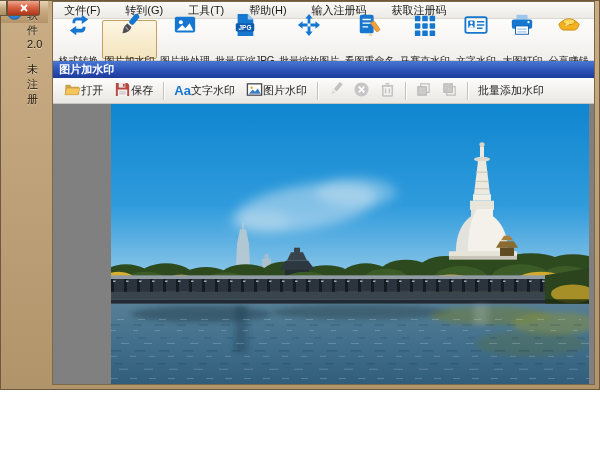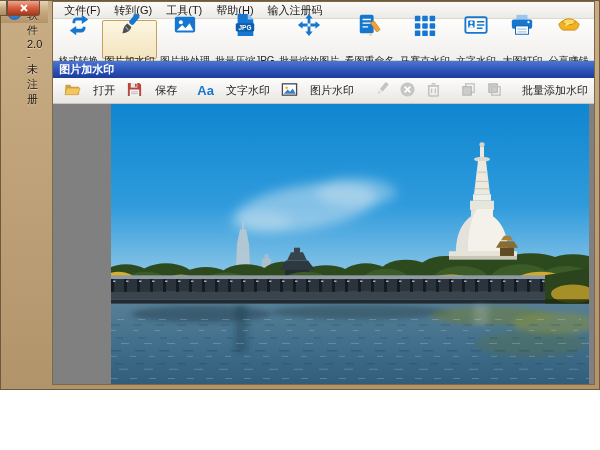--- a/index.html
+++ b/index.html
@@ -20,21 +20,21 @@
           background:linear-gradient(#efe3cb,#c6ab82 48%,#ab8d61); }
   .wbtn.min { border-radius:0 0 0 3px; }
   .wbtn.close { width:33px; border-radius:0 0 3px 0;
           background:linear-gradient(#f0a68f,#d4603f 48%,#aa3518); }
   .wbtn svg { width:10px; height:10px; }
 
   
   .frame { flex:1; margin:0 4px 4px; display:flex; flex-direction:column;
            border:1px solid #7d6848; overflow:hidden; background:#fff; }
 
-  .menubar { height:17px; flex:0 0 17px; display:flex; align-items:center; gap:0;
+  .menubar { height:17px; flex:0 0 17px; display:flex; align-items:center; gap:11px;
              padding:0 4px; background:linear-gradient(#fbfaf8,#eceae5);
              border-bottom:1px solid #dcd8d0; }
   .menu-item { font-size:11px; color:#1a1a1a; padding:1px 7px; cursor:default; white-space:nowrap; }
 
   .toolbar { height:42px; flex:0 0 42px; display:flex; align-items:stretch;
              padding:1px 2px; background:linear-gradient(#fdfdfc,#f1efec);
              border-bottom:1px solid #d5d1c9; }
   .tb { display:flex; flex-direction:column; align-items:center; justify-content:center;
         gap:14px; border:1px solid transparent; background:none; padding:1px 4px 0;
         min-width:44px; cursor:pointer; }
@@ -43,21 +43,21 @@
   .tb.selected { background:linear-gradient(#fdf6e3,#f3e4bd); border:1px solid #c3a261; border-radius:2px; }
   .spacer { flex:1; }
 
   .section-header { height:17px; flex:0 0 17px; display:flex; align-items:center; padding:0 6px;
              background:linear-gradient(#4a77d4,#2a4fb4 60%,#1c3c9c);
              color:#fff; font-size:11px; font-weight:bold; }
 
   .toolbar2 { height:26px; flex:0 0 26px; display:flex; align-items:center; gap:1px;
               padding:0 6px; background:linear-gradient(#fcfcfb,#e9e7e3);
               border-bottom:1px solid #c9c5be; }
-  .t2 { display:flex; align-items:center; gap:12px; font-size:11px; color:#222;
+  .t2 { display:flex; align-items:center; gap:0; font-size:11px; color:#222;
         background:none; border:1px solid transparent; padding:2px 4px; cursor:pointer;
         white-space:nowrap; }
   .t2 svg { width:17px; height:17px; }
   .t2.icon-only { padding:2px 3px; }
   .aa { color:#1577cf; font-weight:bold; font-size:13px; line-height:13px; }
   .vsep { width:1px; height:18px; background:#c6c2ba; box-shadow:1px 0 0 #fff; margin:0 4px; }
 
   .canvas { flex:1; background:#808080; position:relative; overflow:hidden; }
   .photo { position:absolute; left:58px; top:0; width:478px; height:100%; }
   .photo svg { width:100%; height:100%; display:block; }
@@ -99,20 +99,21 @@
   </div>
 
   <div class="frame">
 
     <div class="menubar">
       <span class="menu-item">文件(F)</span>
       <span class="menu-item">转到(G)</span>
       <span class="menu-item">工具(T)</span>
       <span class="menu-item">帮助(H)</span>
       <span class="menu-item">输入注册码</span>
+      <span class="menu-item">获取注册码</span>
     </div>
 
     <div class="toolbar">
       <button class="tb">
         <span>
           <svg viewBox="0 0 26 26" fill="#1577cf">
               <path d="M6 11V9.5A4.5 4.5 0 0 1 10.5 5H16V2l7 5-7 5V8h-5.5A1.5 1.5 0 0 0 9 9.5V11z"></path>
               <path d="M20 15v1.5a4.5 4.5 0 0 1-4.5 4.5H10v3l-7-5 7-5v3h5.5a1.5 1.5 0 0 0 1.5-1.5V15z"></path>
             </svg>
         </span>

